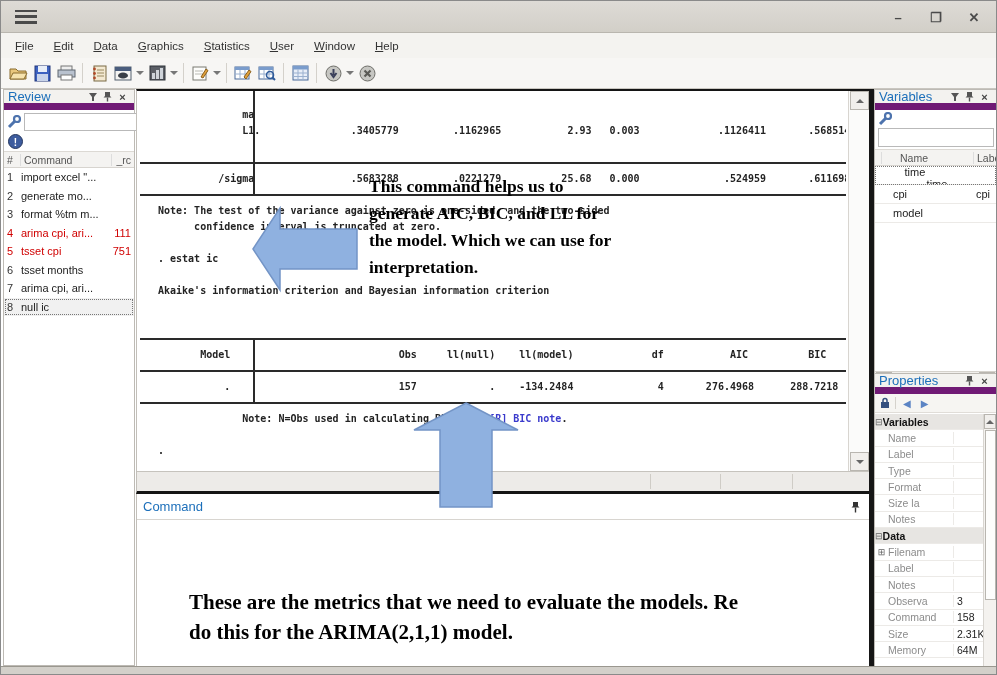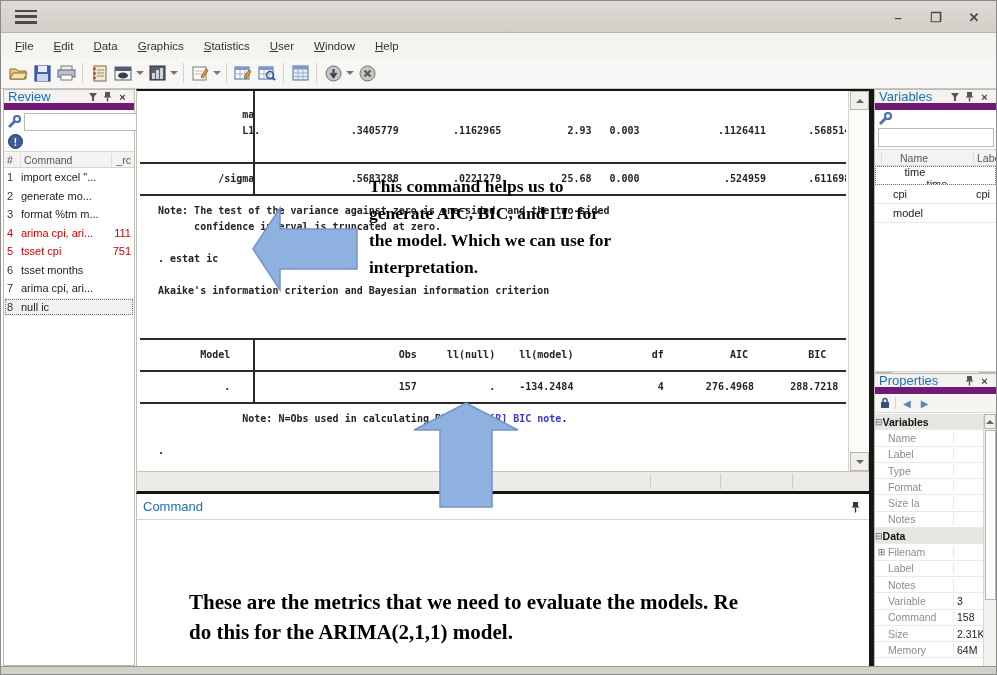--- a/index.html
+++ b/index.html
@@ -529,21 +529,21 @@
         <span class="plabel">Label</span>
         <span class="pval"></span>
       </div>
     <div class="prow">
         <span class="pexp"></span>
         <span class="plabel">Notes</span>
         <span class="pval"></span>
       </div>
     <div class="prow">
         <span class="pexp"></span>
-        <span class="plabel">Variable</span>
+        <span class="plabel">Observa</span>
         <span class="pval">3</span>
       </div>
     <div class="prow">
         <span class="pexp"></span>
         <span class="plabel">Command</span>
         <span class="pval">158</span>
       </div>
     <div class="prow">
         <span class="pexp"></span>
         <span class="plabel">Size</span>

